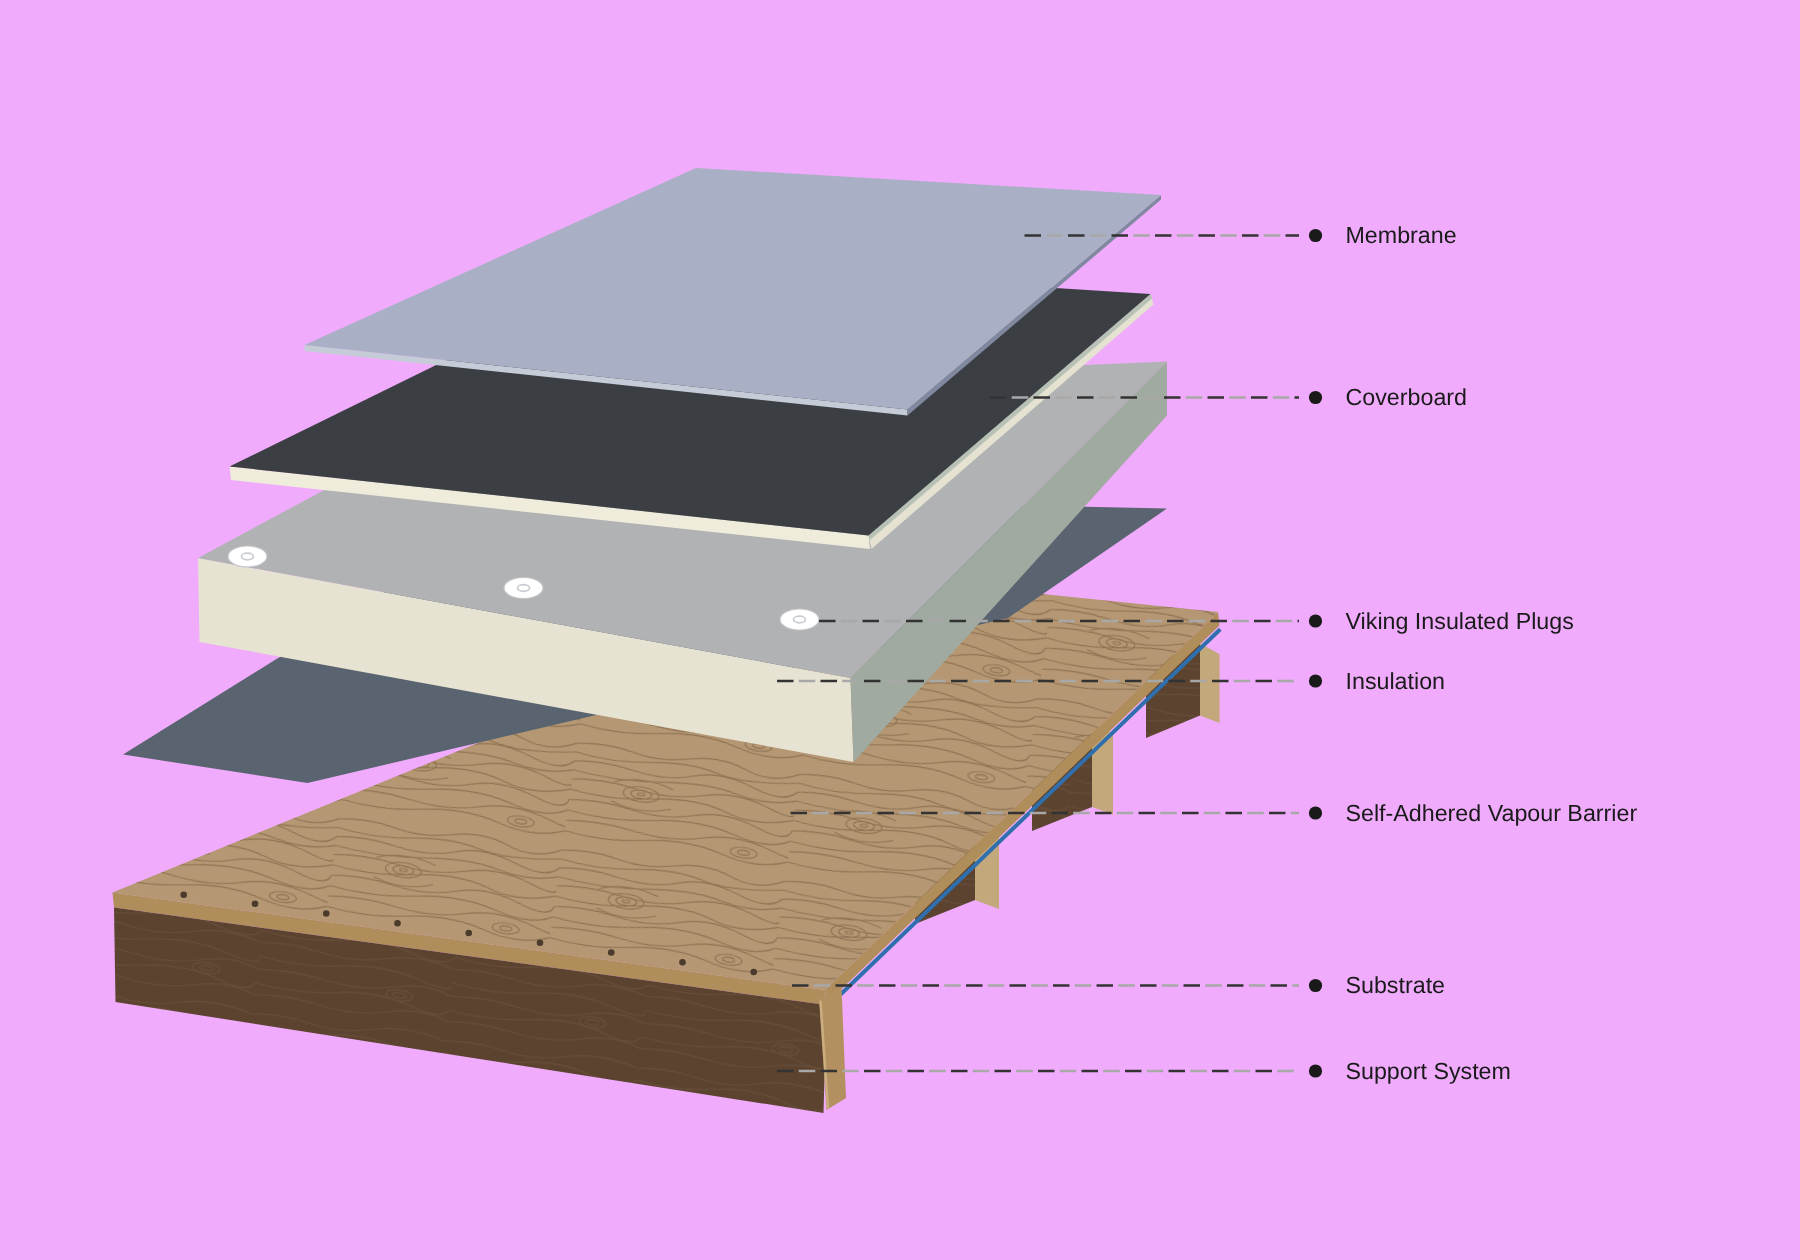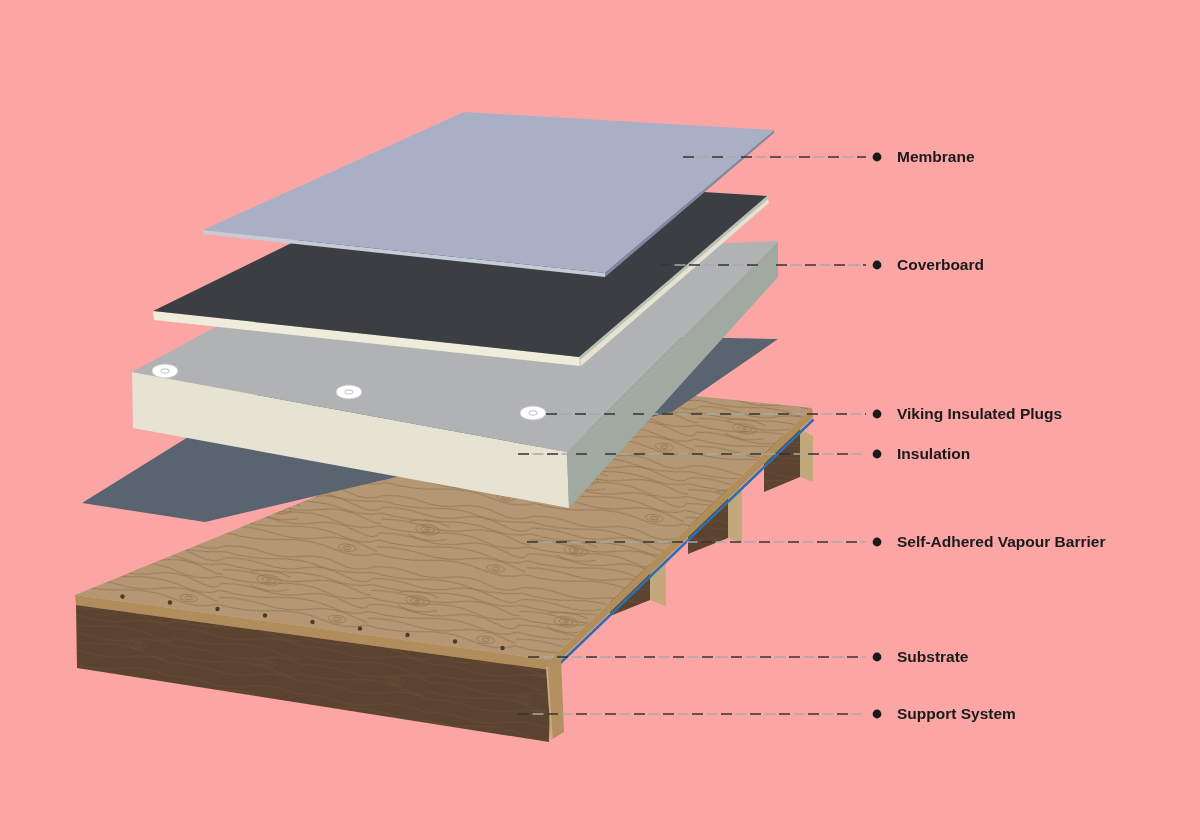--- a/index.html
+++ b/index.html
@@ -1,19 +1,19 @@
 <!DOCTYPE html>
 <html><head>
 <meta charset="utf-8">
 <style>
   html, body { margin: 0; padding: 0; background: #ffffff; }
   .stage {
     width: 1200px; height: 840px; position: relative;
     font-family: "Liberation Sans", sans-serif;
-    background: #fca5a5; overflow: hidden; font-weight: bold;
+    background: #f0abfc; overflow: hidden;
   }
   svg { display: block; }
   text.layer-label {
     font-family: "Liberation Sans", sans-serif;
     font-size: 15.5px;
     fill: #1a1a1a;
   }
 </style>
 </head>
 <body>

